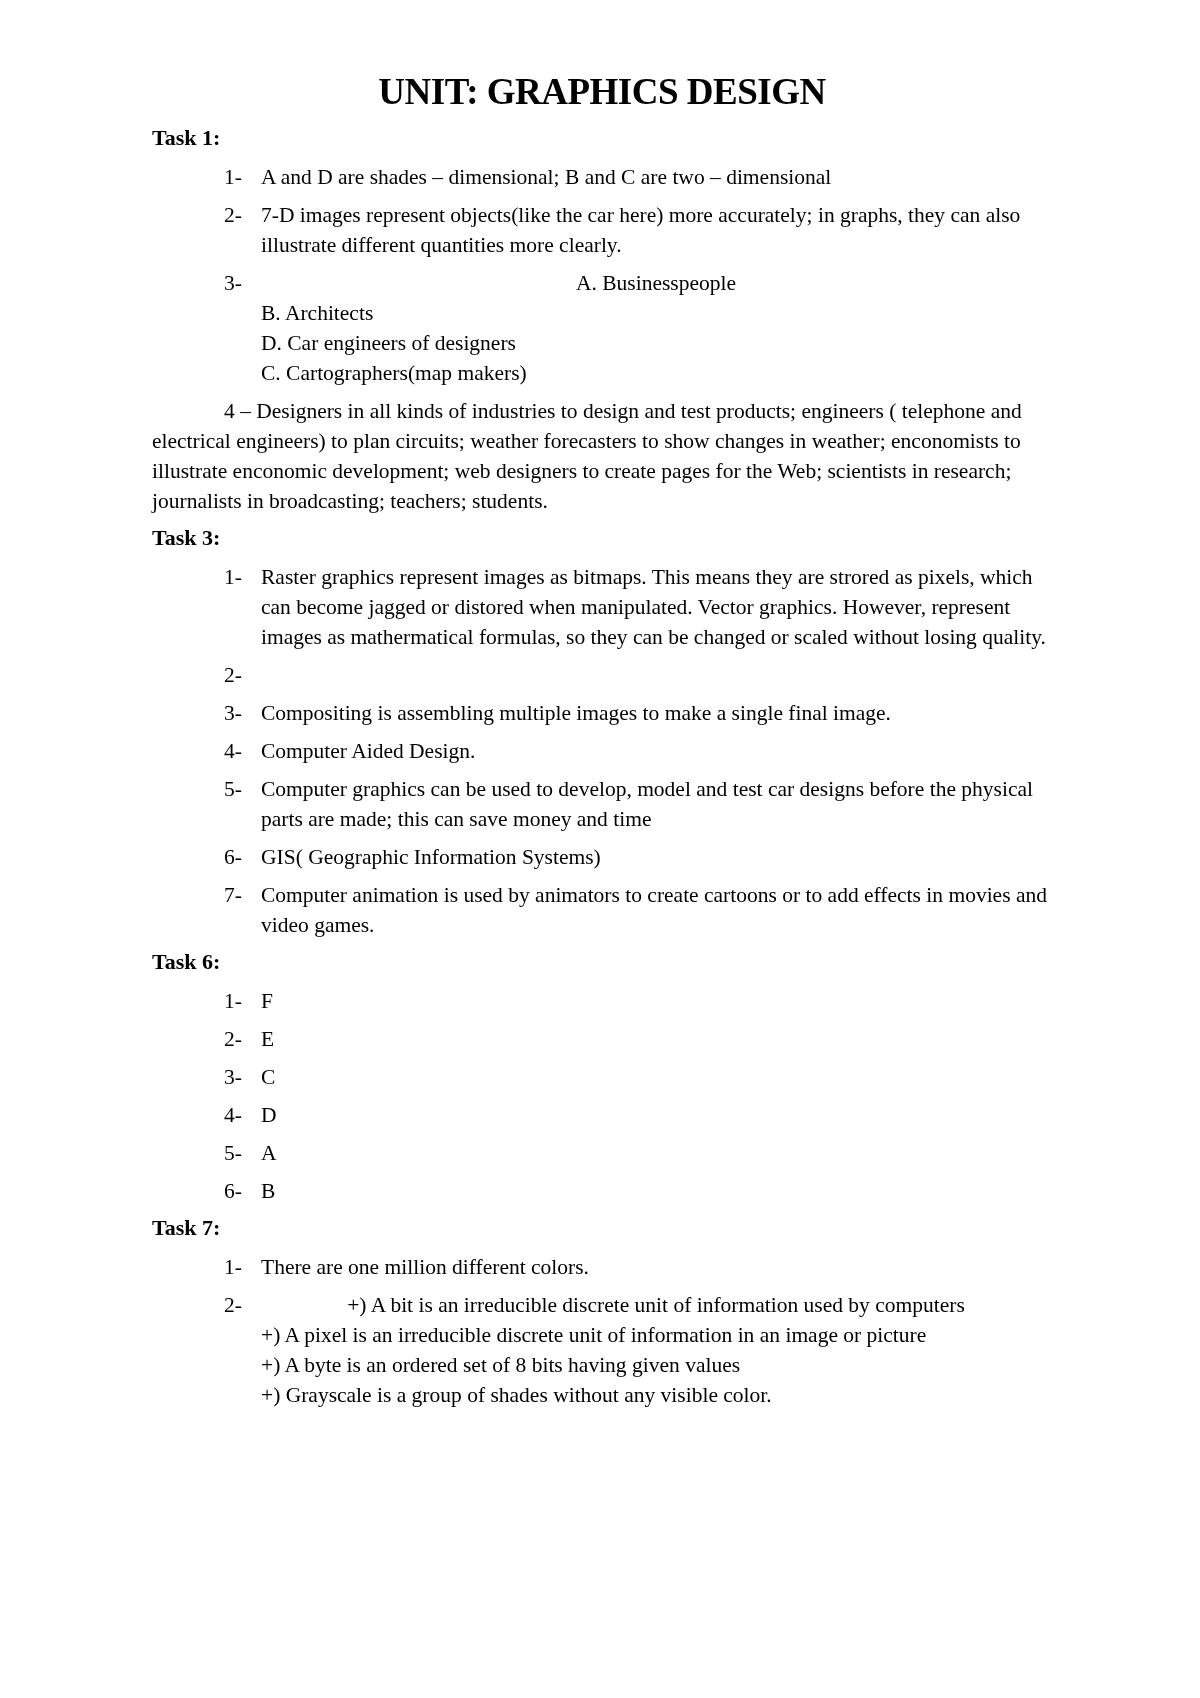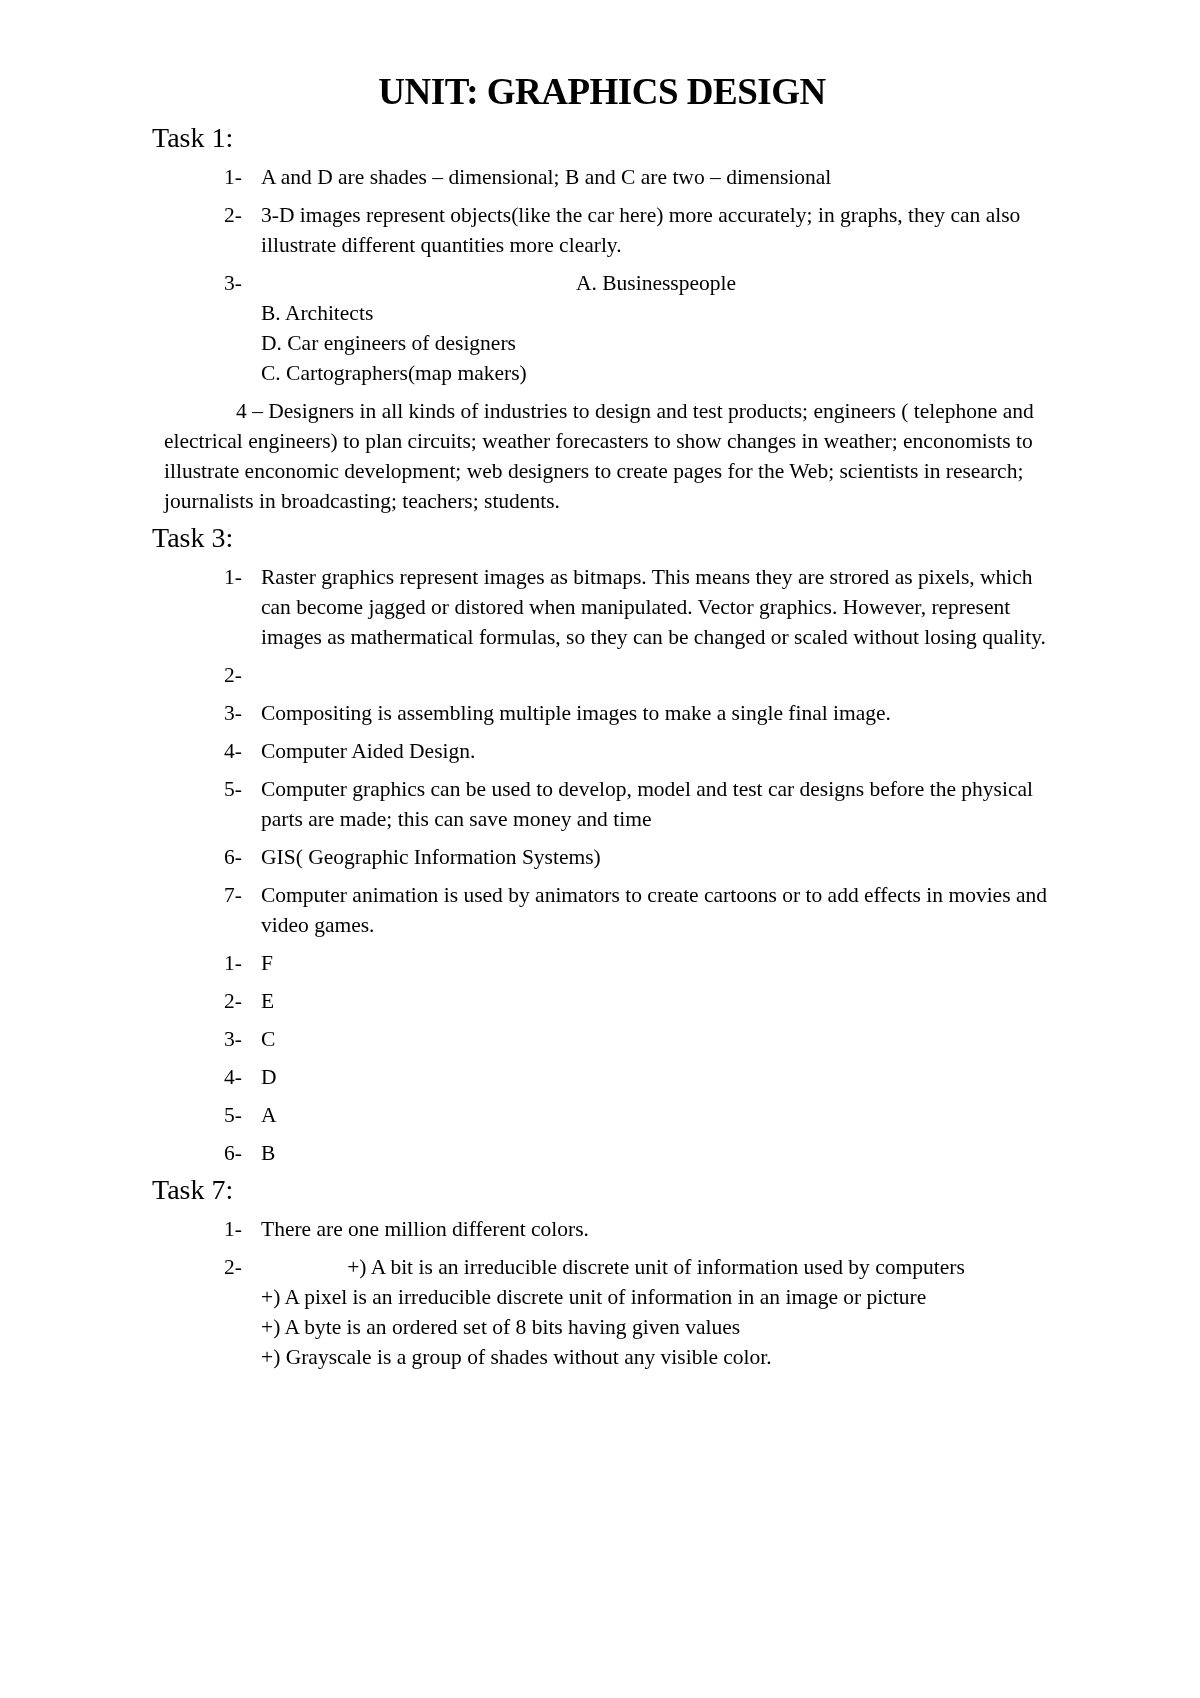--- a/index.html
+++ b/index.html
@@ -21,22 +21,22 @@
     text-align: center;
     font-weight: bold;
     font-size: 37px;
     letter-spacing: -0.5px;
     margin: 0 0 10px 0;
     width: 900px;
     height: 44px;
     line-height: 44px;
   }
   .task-heading {
-    font-weight: normal;
-    font-size: 28px;
+    font-weight: bold;
+    font-size: 22px;
     line-height: 28px;
     margin: 0 0 10px 0;
   }
   .list { margin: 0; padding: 0; list-style: none; }
   .item {
     display: flex;
     font-size: 21.5px;
     line-height: 30px;
     margin-bottom: 8px;
   }
@@ -45,41 +45,41 @@
     padding-left: 72px;
     flex: none;
   }
   .text { flex: 1; max-width: 790px; }
   .sub { display: block; }
   .sub:first-child { margin-top: 0; text-align: center; }
   .para {
     font-size: 21.5px;
     line-height: 30px;
     text-indent: 72px;
-    margin: 0 0 8px 12px;
+    margin: 0 0 8px 0;
     width: 900px;
   }
   .letter-item .text { font-size: 21.5px; }
 </style>
 </head>
 <body>
 
 <div class="page">
   <div class="title">UNIT: GRAPHICS DESIGN</div>
 
   <section>
     <div class="task-heading">Task 1:</div>
     <ul class="list">
       <li class="item">
         <span class="num">1-</span>
         <span class="text">A and D are shades – dimensional; B and C are two – dimensional</span>
       </li>
       <li class="item">
         <span class="num">2-</span>
-        <span class="text">3-D images represent objects(like the car here) more accurately; in graphs, they can also illustrate different quantities more clearly.</span>
+        <span class="text">7-D images represent objects(like the car here) more accurately; in graphs, they can also illustrate different quantities more clearly.</span>
       </li>
       <li class="item">
         <span class="num">3-</span>
         <span class="text">
           <span class="sub">A. Businesspeople</span>
           <span class="sub">B. Architects</span>
           <span class="sub">D. Car engineers of designers</span>
           <span class="sub">C. Cartographers(map makers)</span>
         </span>
       </li>
@@ -114,20 +114,21 @@
         <span class="text">GIS( Geographic Information Systems)</span>
       </li>
       <li class="item">
         <span class="num">7-</span>
         <span class="text">Computer animation is used by animators to create cartoons or to add effects in movies and video games.</span>
       </li>
     </ul>
   </section>
 
   <section>
+    <div class="task-heading">Task 6:</div>
     <ul class="list">
       <li class="item letter-item">
         <span class="num">1-</span>
         <span class="text">F</span>
       </li>
       <li class="item letter-item">
         <span class="num">2-</span>
         <span class="text">E</span>
       </li>
       <li class="item letter-item">

